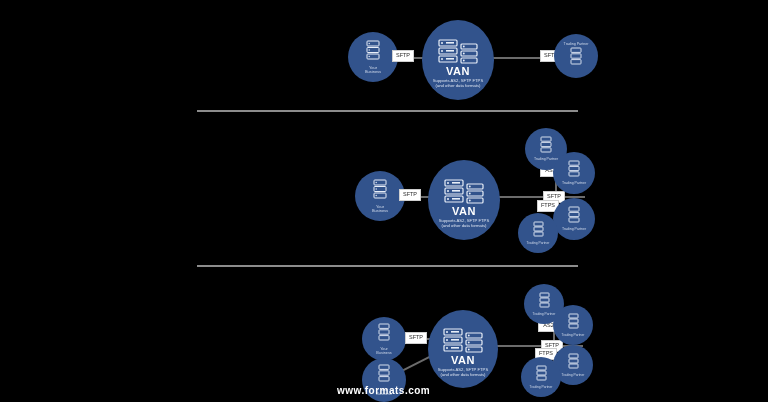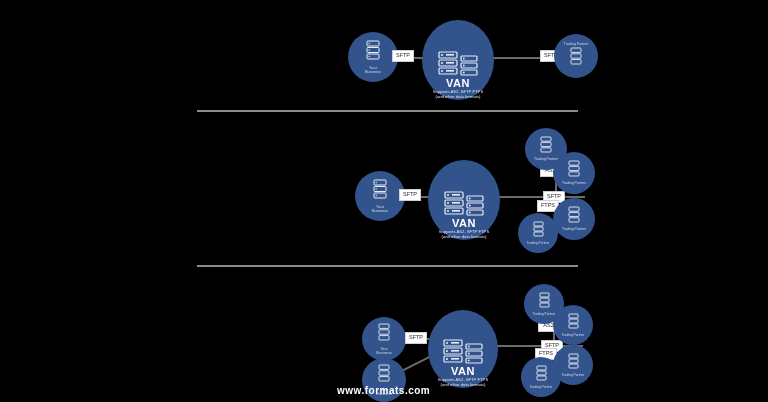--- a/index.html
+++ b/index.html
@@ -5,21 +5,21 @@
   html,body{margin:0;padding:0;background:#000;}
   body{width:768px;height:402px;overflow:hidden;font-family:"Liberation Sans",sans-serif;}
   #stage{position:relative;width:768px;height:402px;background:#000;}
 
   .node{position:absolute;border-radius:50%;background:#32538c;
         display:flex;flex-direction:column;align-items:center;justify-content:center;}
   .node .srv{display:block;}
   .node .nlabel{color:#cfd9ea;text-align:center;line-height:1.05;white-space:pre;}
 
   .hub{position:absolute;border-radius:50%;background:#32538c;
-       display:flex;flex-direction:column;align-items:center;justify-content:flex-end;}
+       display:flex;flex-direction:column;align-items:center;justify-content:center;}
   .hub-title{color:#fff;font-weight:bold;letter-spacing:.5px;line-height:1;}
   .hub-sub{color:#dbe3f0;text-align:center;line-height:1.15;}
 
   .link{position:absolute;background:#6b6b6b;transform-origin:0 50%;height:1.6px;}
   .proto{position:absolute;background:#fff;color:#2b2b2b;text-align:center;
          border:1px solid #cfcfcf;line-height:1;display:flex;align-items:center;justify-content:center;}
   .divider{position:absolute;background:#8c8c8c;height:1.6px;}
   .watermark{position:absolute;color:#fff;font-weight:bold;letter-spacing:.5px;white-space:nowrap;}
 
   .srv-wrap{display:flex;align-items:flex-end;gap:2px;}

